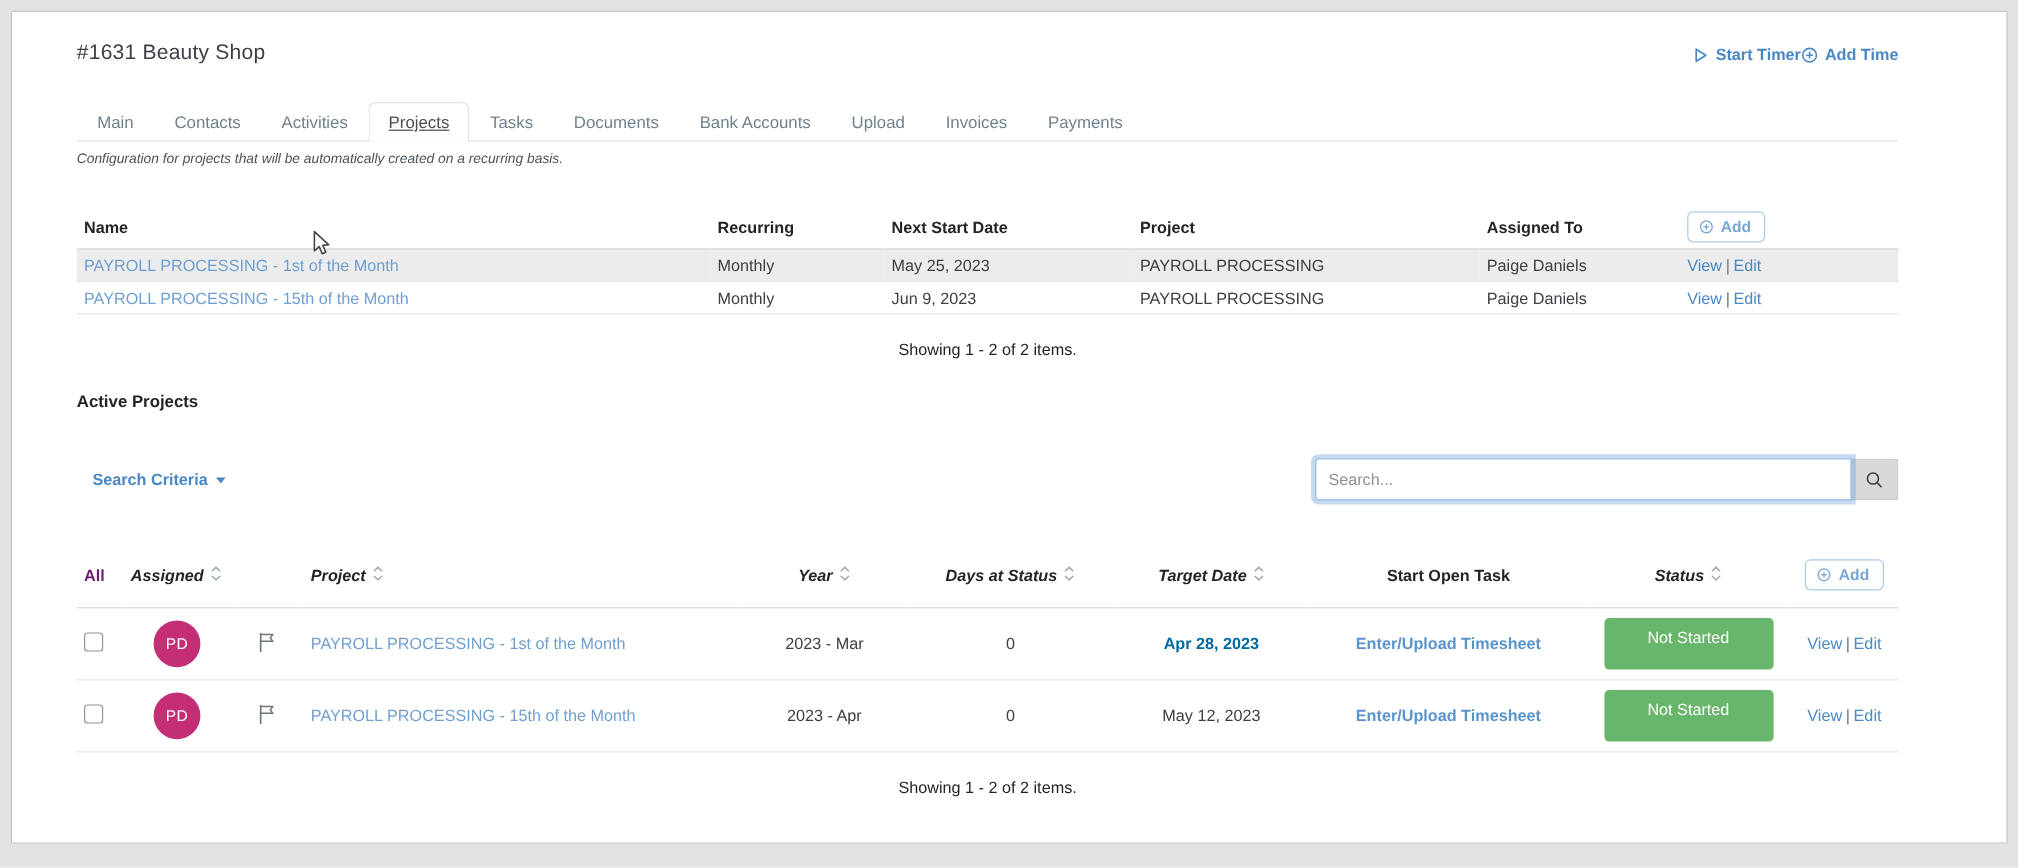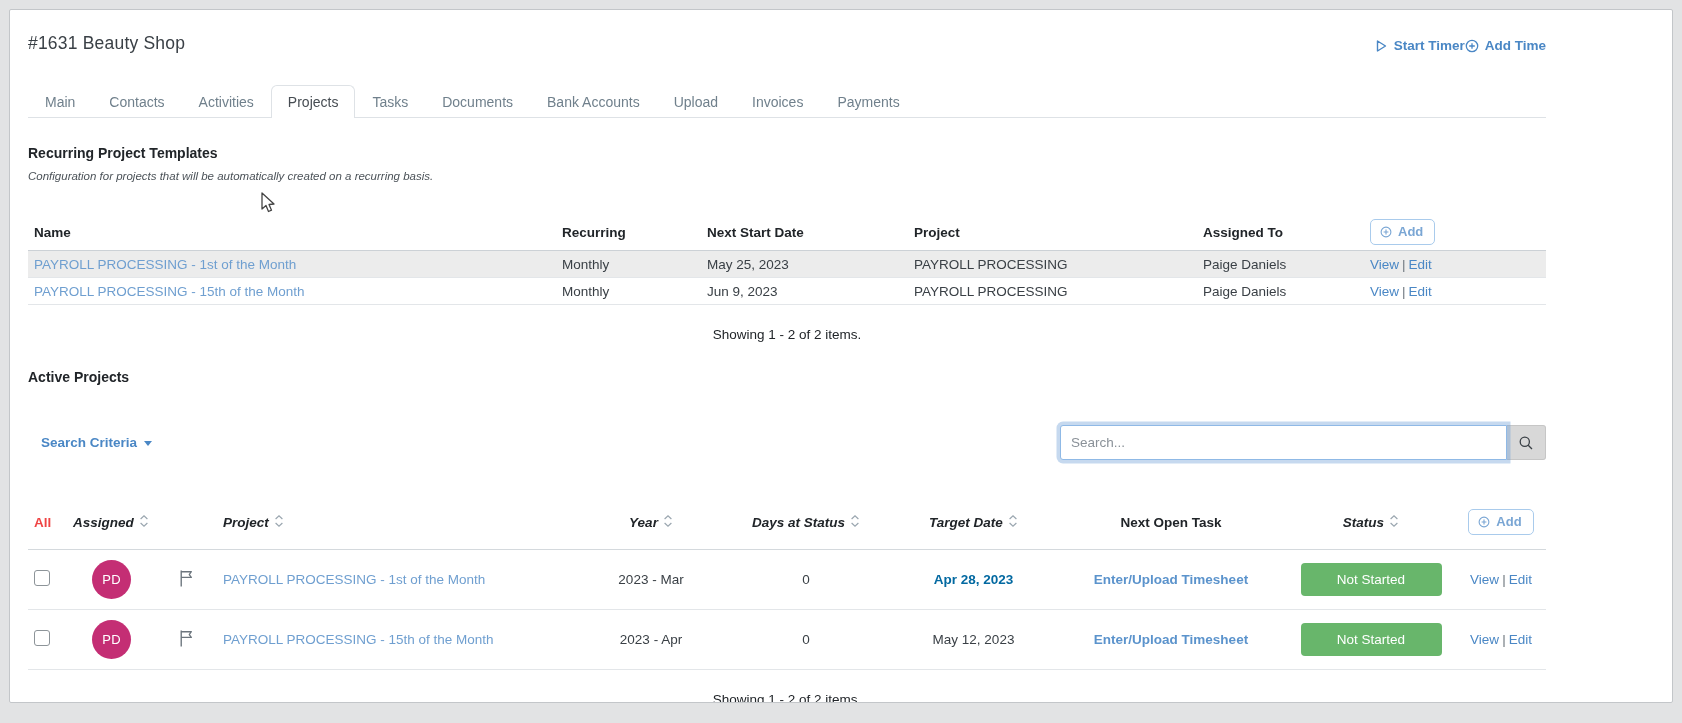--- a/index.html
+++ b/index.html
@@ -8,35 +8,36 @@
     font-family:"Liberation Sans","DejaVu Sans",sans-serif;
     background:#e2e3e4;
     color:#3a4046;
     overflow:hidden;
     font-size:13.5px;
   }
   .card {
     position:absolute; left:9px; top:9px; width:1664px; height:694px;
     background:#ffffff; border:1px solid #c3c6c9; border-radius:2px;
     overflow:hidden;
+    padding-left:36px;
   }
   .content { width:1518px; margin-left:18px; position:relative; }
 
   
   .page-header { display:flex; justify-content:space-between; align-items:flex-start; margin-top:23px; }
   .page-title { font-size:17.5px; font-weight:400; color:#3a4046; letter-spacing:.2px; }
   .header-actions { display:flex; margin-top:5px; }
   .blue-link { color:#4a87c5; text-decoration:none; font-weight:600; font-size:13.5px; display:inline-flex; align-items:center; gap:6px; cursor:pointer; }
   .blue-link svg { flex:0 0 auto; }
 
   
   .tabs { display:flex; margin-top:31px; border-bottom:1px solid #dee2e6; }
   .tab { padding:8px 16px; font-size:14px; color:#70808c; cursor:pointer;
          border:1px solid transparent; border-bottom:none; margin-bottom:-1px; border-radius:6px 6px 0 0; }
-  .tab.active { color:#464c52; background:#fff; border-color:#dee2e6; position:relative; }
+  .tab.active { color:#464c52; background:#fff; border-color:#dee2e6; position:relative;text-decoration:underline; }
   .tab.active::after { content:""; position:absolute; left:0; right:0; bottom:-1px; height:1px; background:#fff; }
 
   
   .section-title { font-size:14px; font-weight:700; color:#212529; margin-top:27px; }
   .section-sub { font-size:11.5px; font-style:italic; color:#4b5258; margin-top:9px; }
 
   
   table { border-collapse:collapse; table-layout:fixed; width:1518px; }
   th { text-align:left; font-size:13.5px; font-weight:700; color:#212529; padding:5px 6px; vertical-align:middle; }
   td { font-size:13.5px; color:#3a4046; padding:5px 6px; vertical-align:middle; }
@@ -67,28 +68,28 @@
   .search-btn { width:39px; height:35px; background:#d8d8d8; border:1px solid #c6c6c6; border-left:none;
                 border-radius:0 3px 3px 0; display:flex; align-items:center; justify-content:center; cursor:pointer; }
 
   .tbl-active { margin-top:44px; }
   .tbl-active thead th { padding-bottom:14px; border-bottom:1px solid #d4d9dd; }
   .tbl-active tbody tr { border-bottom:1px solid #e3e6e9; height:60px; }
   .th-label { display:inline-flex; align-items:center; gap:5px;font-style:italic; }
   .c-center { text-align:center; }
   .sort-icon { display:inline-block; }
 
-  .all-link { color:#ef4444; font-weight:700; text-decoration:none; cursor:pointer; }
+  .all-link { color:#701a75; font-weight:700; text-decoration:none; cursor:pointer; }
   .checkbox { width:16px; height:16px; border:1px solid #8d9499; border-radius:3px; background:#fff; display:inline-block; cursor:pointer; }
   .avatar { width:39px; height:39px; border-radius:50%; background:#c42e74; color:#fff; font-size:13px;
             display:flex; align-items:center; justify-content:center; letter-spacing:.3px; }
   .proj-link { color:#6f9fd0; text-decoration:none; font-size:13.5px; cursor:pointer; }
   .date-overdue { color:#0369a1; font-weight:700; }
   .task-link { color:#5b93cc; font-weight:600; text-decoration:none; cursor:pointer; }
-  .status-badge { display:inline-block; width:141px; height:33px; line-height:33px; text-align:center;
+  .status-badge { display:inline-block; width:141px; height:43px; line-height:33px; text-align:center;
                   background:#68b66b; color:#fff; border-radius:4px; font-size:13.5px; cursor:pointer; }
 
   
   .mouse-cursor { position:absolute; left:247px; top:181px; z-index:50; pointer-events:none; }
 </style>
 </head>
 <body>
 
 <div class="card">
   <div class="content">
@@ -122,21 +123,20 @@
       <div class="tab">Activities</div>
       <div class="tab active">Projects</div>
       <div class="tab">Tasks</div>
       <div class="tab">Documents</div>
       <div class="tab">Bank Accounts</div>
       <div class="tab">Upload</div>
       <div class="tab">Invoices</div>
       <div class="tab">Payments</div>
     </div>
 
-    <div class="section-title">Recurring Project Templates</div>
     <div class="section-sub">Configuration for projects that will be automatically created on a recurring basis.</div>
 
     <table class="tbl-recurring">
       <colgroup>
           <col style="width:528px">
           <col style="width:145px">
           <col style="width:207px">
           <col style="width:289px">
           <col style="width:167px">
           <col style="width:182px">
@@ -252,21 +252,21 @@
                     <path d="M1.6 9 L5 12.2 L8.4 9" fill="none" stroke="#9aa6af" stroke-width="1.2"></path>
                   </svg></span>
               </span></th>
           <th class="c-center"><span class="th-label">
                 <span>Target Date</span>
                 <span class="sort-icon"><svg width="10" height="14" viewBox="0 0 10 14">
                     <path d="M1.6 5 L5 1.8 L8.4 5" fill="none" stroke="#9aa6af" stroke-width="1.2"></path>
                     <path d="M1.6 9 L5 12.2 L8.4 9" fill="none" stroke="#9aa6af" stroke-width="1.2"></path>
                   </svg></span>
               </span></th>
-          <th class="c-center">Next Open Task</th>
+          <th class="c-center">Start Open Task</th>
           <th class="c-center"><span class="th-label">
                 <span>Status</span>
                 <span class="sort-icon"><svg width="10" height="14" viewBox="0 0 10 14">
                     <path d="M1.6 5 L5 1.8 L8.4 5" fill="none" stroke="#9aa6af" stroke-width="1.2"></path>
                     <path d="M1.6 9 L5 12.2 L8.4 9" fill="none" stroke="#9aa6af" stroke-width="1.2"></path>
                   </svg></span>
               </span></th>
           <th class="c-center">
             <button class="add-btn">
               <span style="display:inline-flex;">

